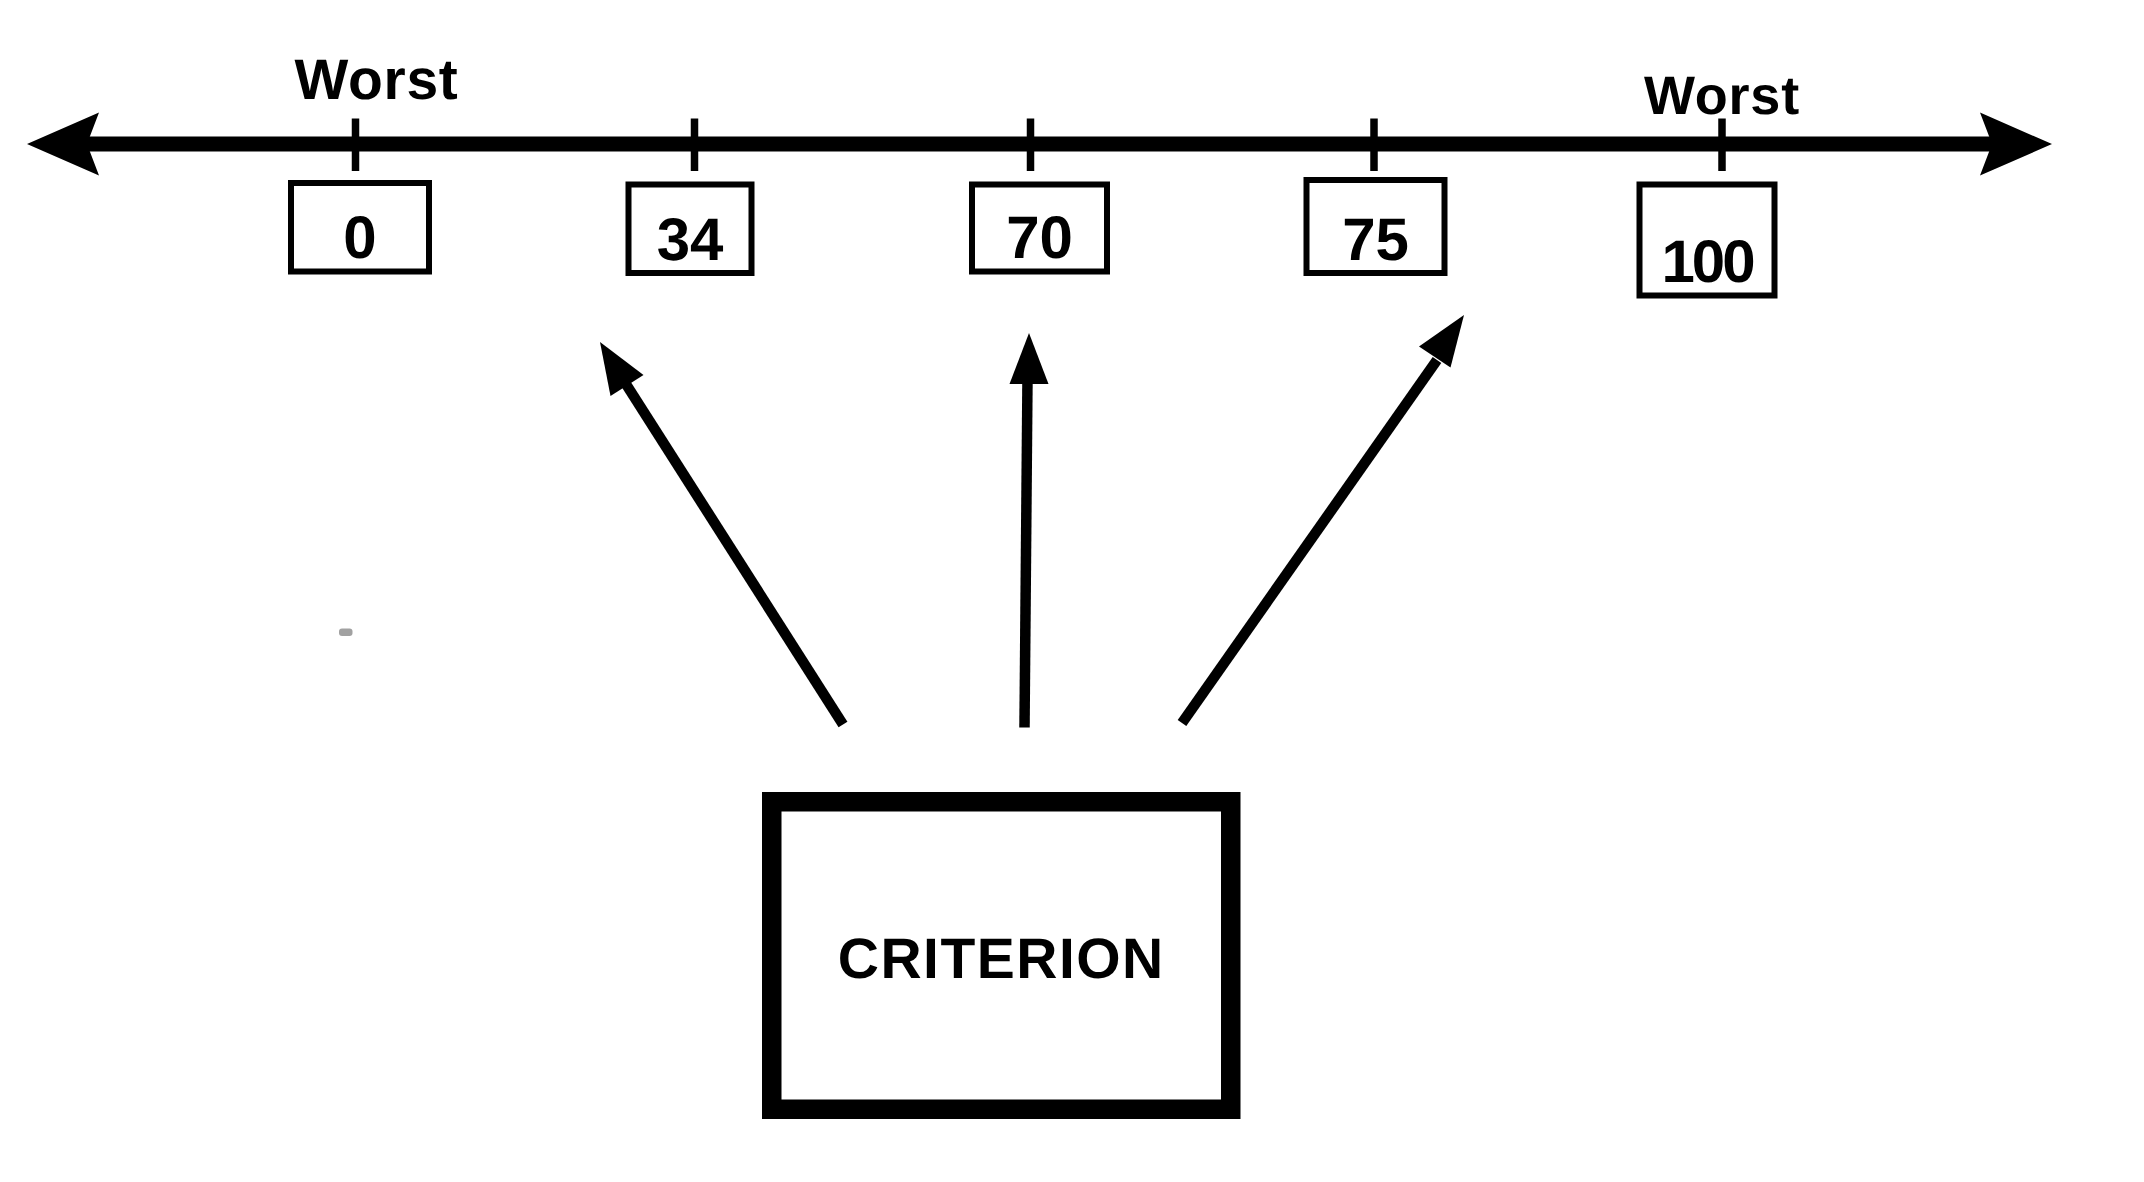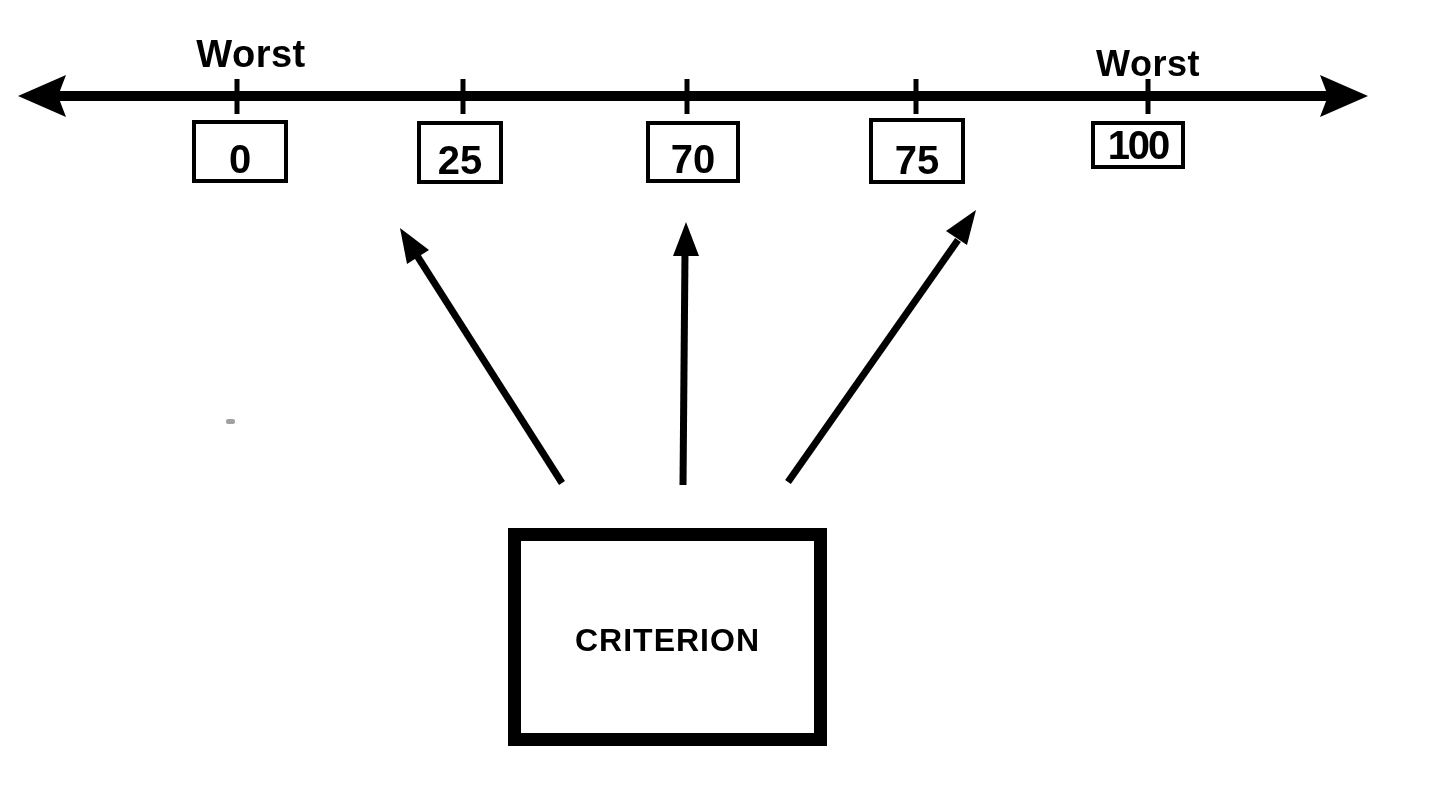--- a/index.html
+++ b/index.html
@@ -42,36 +42,36 @@
     justify-content: center;
     font-size: 40px;
     font-weight: bold;
     line-height: 0.92;
     padding-bottom: 1px;
   }
   .value-box.v0   { left: 192px;  top: 120px; width: 96px; height: 63px; }
   .value-box.v25  { left: 417px;  top: 121px; width: 86px; height: 63px; }
   .value-box.v50  { left: 646px;  top: 121px; width: 94px; height: 62px; }
   .value-box.v75  { left: 869px;  top: 118px; width: 96px; height: 66px; text-align: center; }
-  .value-box.v100 { left: 1091px; top: 121px; width: 94px; height: 48px; letter-spacing: -2px; }
+  .value-box.v100 { left: 1091px; top: 121px; width: 94px; height: 78px; letter-spacing: -2px; }
   .criterion-box {
     position: absolute;
     left: 508px; top: 528px;
     width: 319px; height: 218px;
     box-sizing: border-box;
     border: 13px solid #000000;
     background: #ffffff;
     display: flex;
     flex-direction: column;
     align-items: center;
     justify-content: center;
     padding-top: 6px;
   }
   .criterion-line {
-    font-size: 32px;
+    font-size: 38px;
     font-weight: bold;
     letter-spacing: 1px;
     line-height: 57px;
     text-align: center;
     white-space: nowrap;
   }
   .scan-dot {
     position: absolute;
     left: 226px; top: 419px;
     width: 9px; height: 5px;
@@ -107,21 +107,21 @@
     <polygon points="976,210 967,245 946,231" fill="#000000"></polygon>
   </svg>
 
   <div class="end-label worst">Worst</div>
   <div class="end-label best">Worst</div>
 
   <div class="value-box v0">
     <span>0</span>
   </div>
   <div class="value-box v25">
-    <span>25</span>
+    <span>34</span>
   </div>
   <div class="value-box v50">
     <span>70</span>
   </div>
   <div class="value-box v75">
     <span>75</span>
   </div>
   <div class="value-box v100">
     <span>100</span>
   </div>

